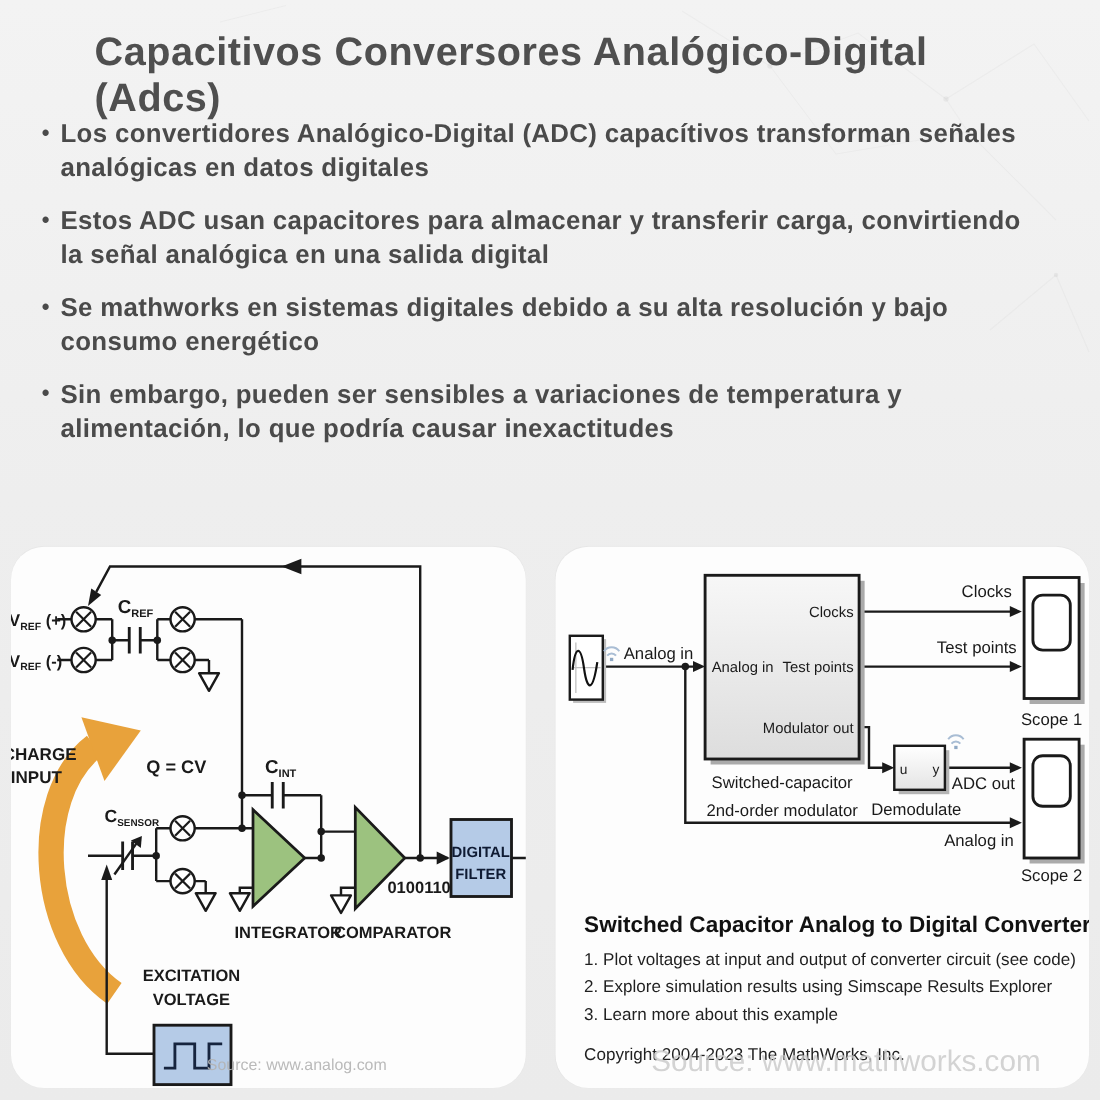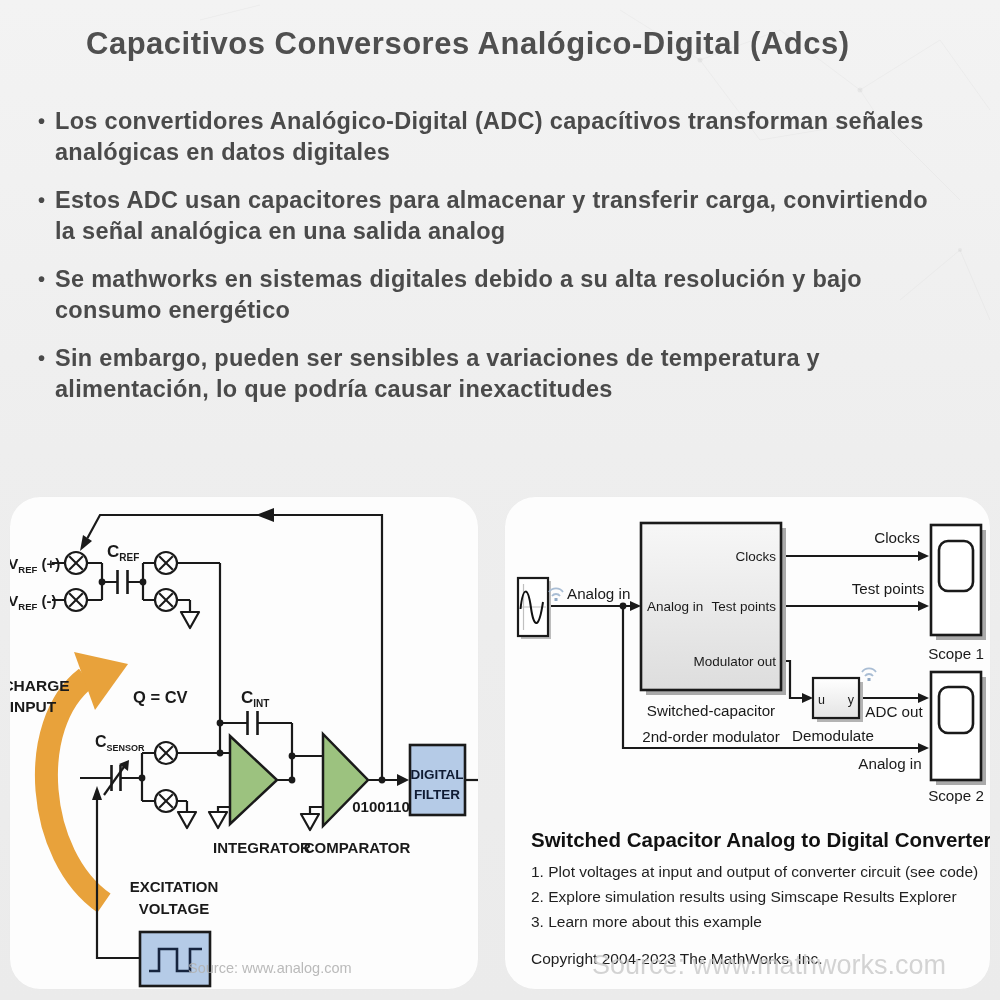--- a/index.html
+++ b/index.html
@@ -1,21 +1,21 @@
 <!DOCTYPE html>
 <html><head>
 <meta charset="utf-8">
 <style>
   html,body{margin:0;padding:0;}
   body{width:1000px;height:1000px;font-family:"Liberation Sans",sans-serif;}
   .page{position:relative;width:1000px;height:1000px;overflow:hidden;
         background:linear-gradient(180deg,#f3f3f3 0%,#eeeeee 45%,#ebebeb 100%);}
   .texture{position:absolute;inset:0;pointer-events:none;}
   .title{position:absolute;left:86px;top:26px;width:880px;
-         font-size:31px;font-weight:700;color:#4f4f4f;letter-spacing:.5px;}
+         font-size:36px;font-weight:700;color:#4f4f4f;letter-spacing:.5px;}
   .bullets{position:absolute;left:38px;top:106px;width:900px;margin:0;padding:0;list-style:none;}
   .bullets li{display:flex;margin-bottom:17px;font-size:23.5px;line-height:31px;
               font-weight:600;color:#4a4a4a;letter-spacing:.3px;}
   .bullets .dot{flex:none;width:17px;font-size:20px;}
   .panel{position:absolute;top:497px;height:492px;background:#fdfdfd;border-radius:30px;
          box-shadow:0 0 1px rgba(0,0,0,0.04);}
   .panel.left{left:10px;width:468px;}
   .panel.right{left:505px;width:485px;}
   svg{position:absolute;top:0;left:0;}
   svg text{font-family:"Liberation Sans",sans-serif;}
@@ -41,21 +41,21 @@
 
   <div class="title">Capacitivos Conversores Analógico-Digital (Adcs)</div>
 
   <ul class="bullets">
     <li>
         <span class="dot">•</span>
         <span>Los convertidores Analógico-Digital (ADC) capacítivos transforman señales analógicas en datos digitales</span>
       </li>
     <li>
         <span class="dot">•</span>
-        <span>Estos ADC usan capacitores para almacenar y transferir carga, convirtiendo la señal analógica en una salida analog</span>
+        <span>Estos ADC usan capacitores para almacenar y transferir carga, convirtiendo la señal analógica en una salida digital</span>
       </li>
     <li>
         <span class="dot">•</span>
         <span>Se mathworks en sistemas digitales debido a su alta resolución y bajo consumo energético</span>
       </li>
     <li>
         <span class="dot">•</span>
         <span>Sin embargo, pueden ser sensibles a variaciones de temperatura y alimentación, lo que podría causar inexactitudes</span>
       </li>
   </ul>

